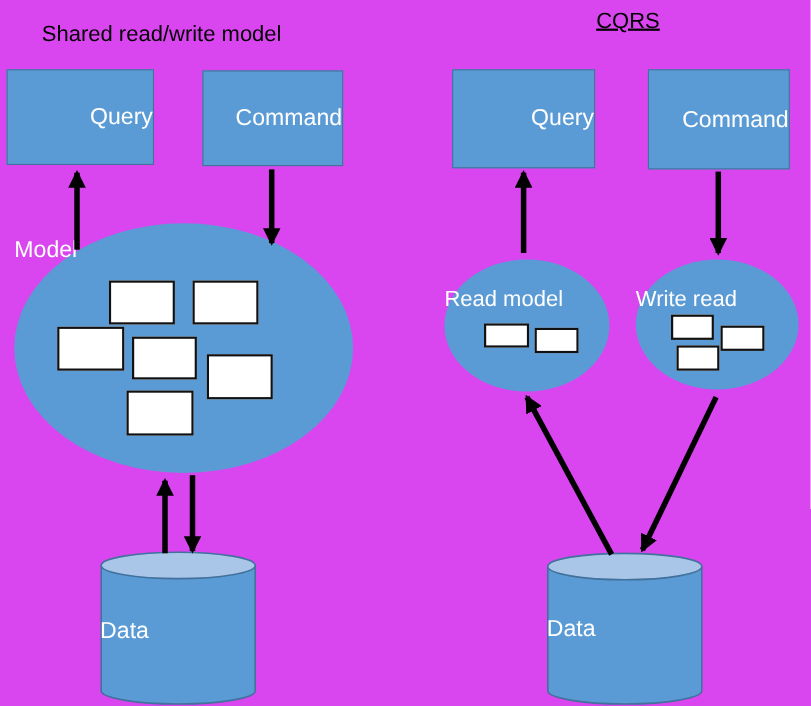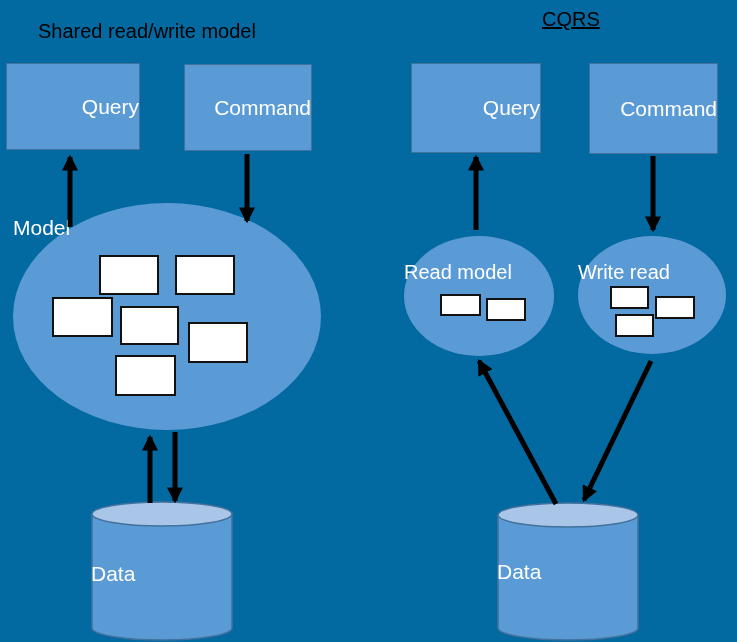--- a/index.html
+++ b/index.html
@@ -1,19 +1,19 @@
 <!DOCTYPE html>
 <html><head>
 <meta charset="utf-8">
 <style>
   html,body{margin:0;padding:0;background:#ffffff;}
   #canvas{
     position:relative;
     width:737px;height:642px;
-    background:#0369a1;
+    background:#d946ef;
     font-family:"Liberation Sans", sans-serif;
     overflow:hidden;
   }
   .title{
     position:absolute;
     color:#000000;
     font-size:20px;
     white-space:nowrap;
   }
   .box{

